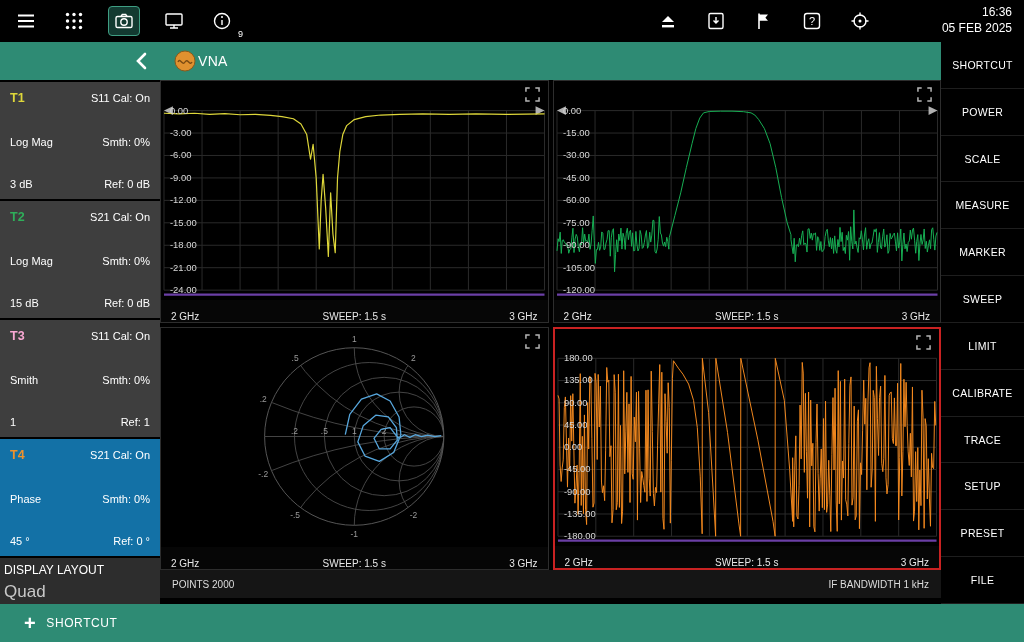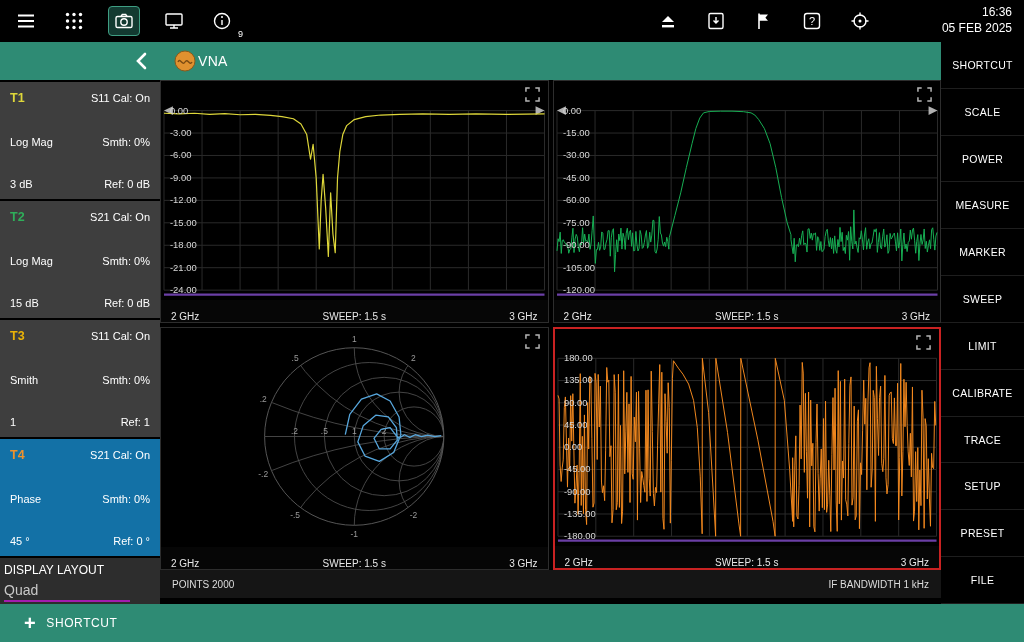--- a/index.html
+++ b/index.html
@@ -27,21 +27,21 @@
   .lp-header { height:38px; flex:0 0 38px; background:#2e8b74; display:flex;
                align-items:center; justify-content:flex-end; padding-right:12px; cursor:pointer; }
   .trace-list { flex:1 1 auto; display:flex; flex-direction:column; gap:2px; margin-top:2px; }
   .trace-box { flex:1; background:#3e3e3e; padding:9px 10px; display:flex;
                flex-direction:column; justify-content:space-between; font-size:11px; cursor:pointer; }
   .trace-box.selected { background:#1371a6; }
   .trace-row { display:flex; justify-content:space-between; align-items:center; white-space:nowrap; }
   .trace-id { font-size:12.5px; font-weight:bold; }
   .display-layout { height:46px; flex:0 0 46px; background:#2d2d2d; margin-top:2px; padding:5px 4px 0; overflow:hidden; }
   .dl-title { font-size:12px; }
-  .dl-value { font-size:14px; color:#c9c9c9; margin-top:5px; border-bottom:2px solid #a21caf;
+  .dl-value { font-size:17px; color:#c9c9c9; margin-top:5px; border-bottom:2px solid #a21caf;
               display:inline-block; min-width:126px; padding-bottom:2px; cursor:pointer; }
 
   
   .center { width:781px; flex:0 0 781px; display:flex; flex-direction:column; background:#000; }
   .app-header { height:38px; flex:0 0 38px; background:#2e8b74; display:flex;
                 align-items:center; gap:2px; padding-left:14px; }
   .app-title { font-size:14px; letter-spacing:.3px; }
   .charts { height:490px; flex:0 0 490px; display:grid;
             grid-template-columns:1fr 1fr; grid-template-rows:1fr 1fr; gap:4px; background:#000; }
   .cell { position:relative; background:#000; border:1px solid #2d2d2d;
@@ -200,21 +200,21 @@
               <span>Log Mag</span>
               <span>Smth: 0%</span>
             </div>
             <div class="trace-row">
               <span>15 dB</span>
               <span>Ref: 0 dB</span>
             </div>
           </div>
           <div class="trace-box">
             <div class="trace-row">
-              <span class="trace-id" style="color: #eab308;">T3</span>
+              <span class="trace-id" style="color: #f9a8d4;">T3</span>
               <span>S11 Cal: On</span>
             </div>
             <div class="trace-row">
               <span>Smith</span>
               <span>Smth: 0%</span>
             </div>
             <div class="trace-row">
               <span>1</span>
               <span>Ref: 1</span>
             </div>
@@ -450,22 +450,22 @@
         </span>
         <span class="status-item">
           <span>IF BANDWIDTH</span>
           <span>1 kHz</span>
         </span>
       </div>
     </section>
 
     <nav class="right-menu" id="right-menu">
         <div class="menu-item">SHORTCUT</div>
+        <div class="menu-item">POWER</div>
         <div class="menu-item">SCALE</div>
-        <div class="menu-item">POWER</div>
         <div class="menu-item">MEASURE</div>
         <div class="menu-item">MARKER</div>
         <div class="menu-item">SWEEP</div>
         <div class="menu-item">LIMIT</div>
         <div class="menu-item">CALIBRATE</div>
         <div class="menu-item">TRACE</div>
         <div class="menu-item">SETUP</div>
         <div class="menu-item">PRESET</div>
         <div class="menu-item">FILE</div>
       </nav>

